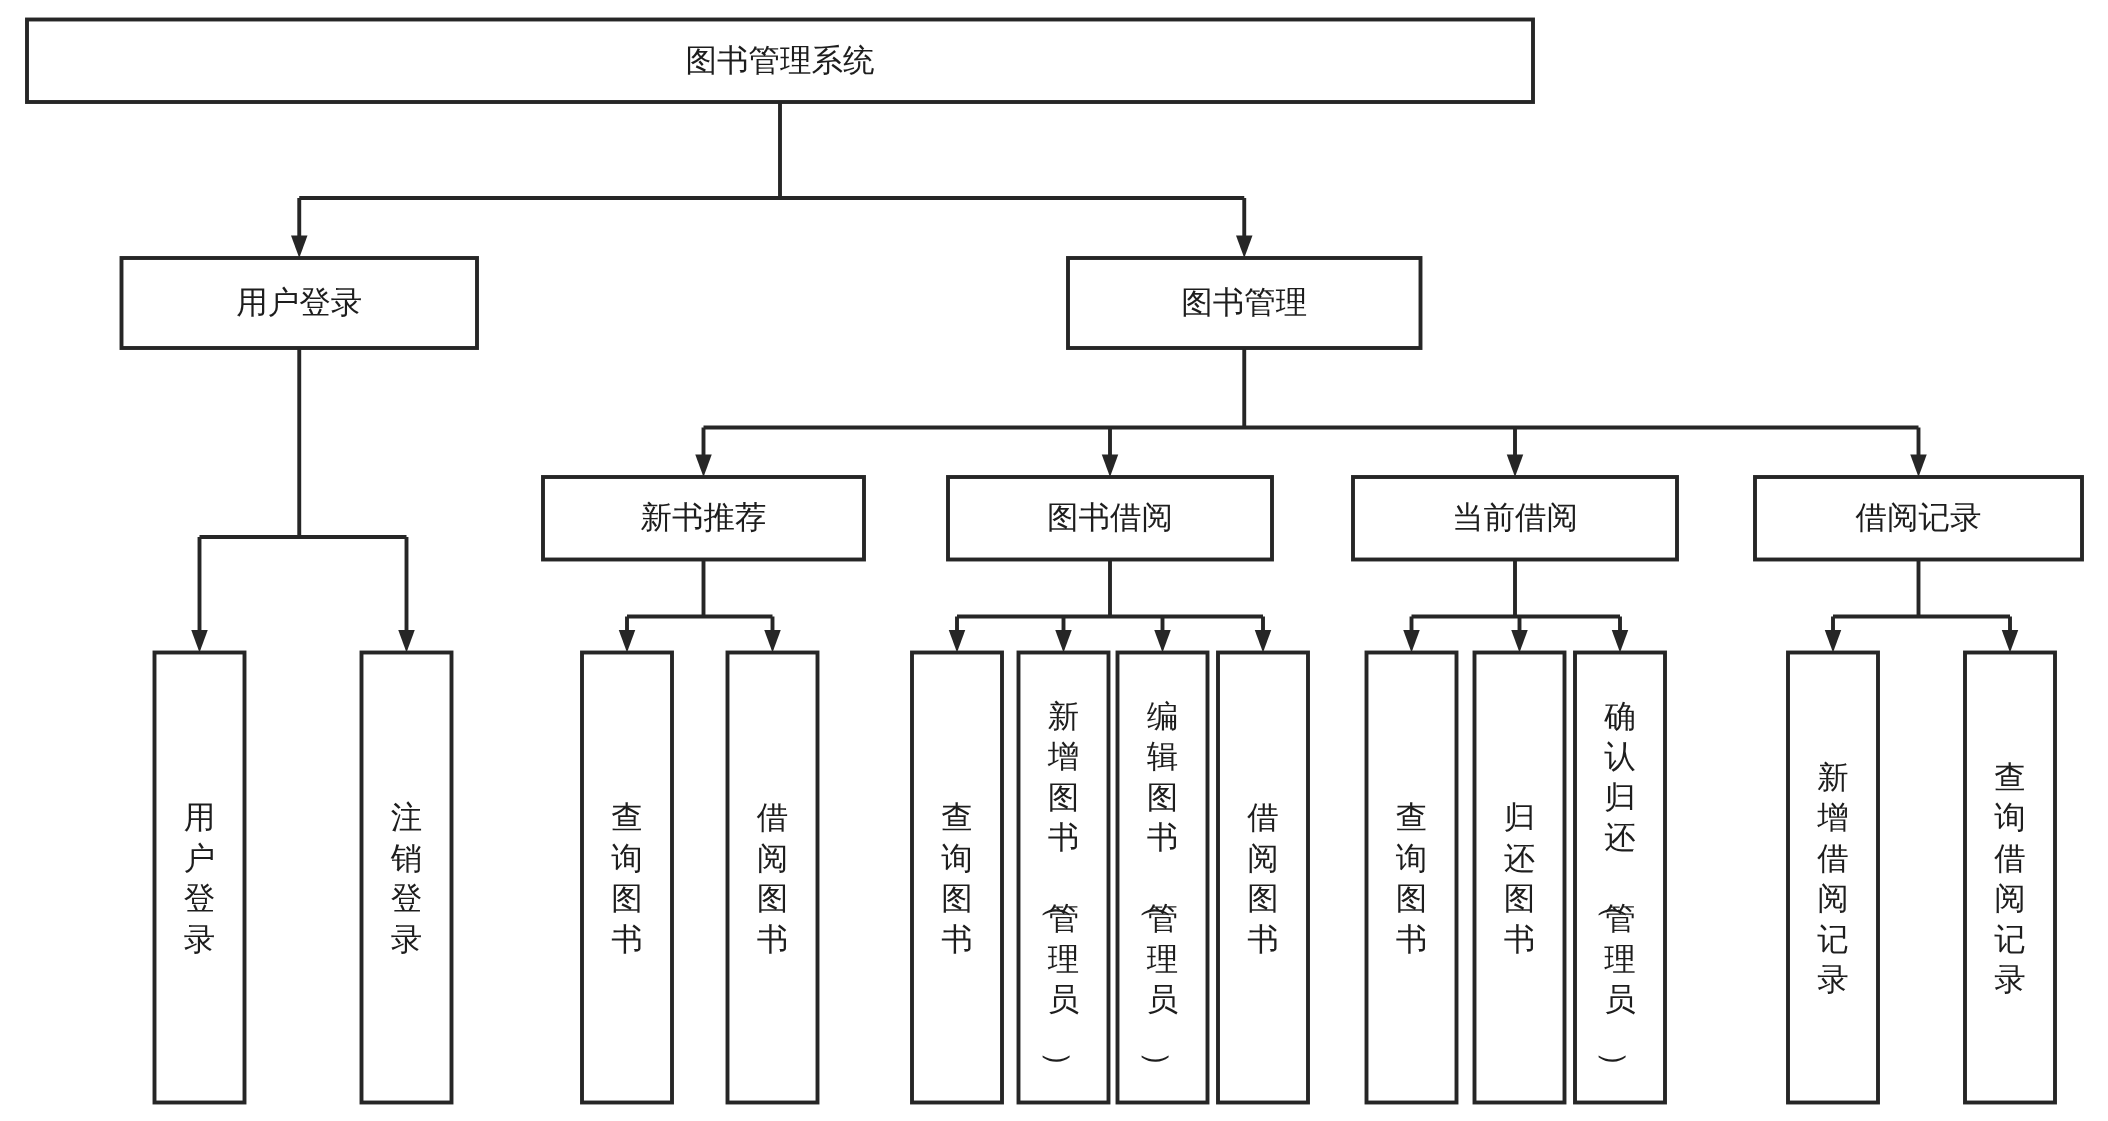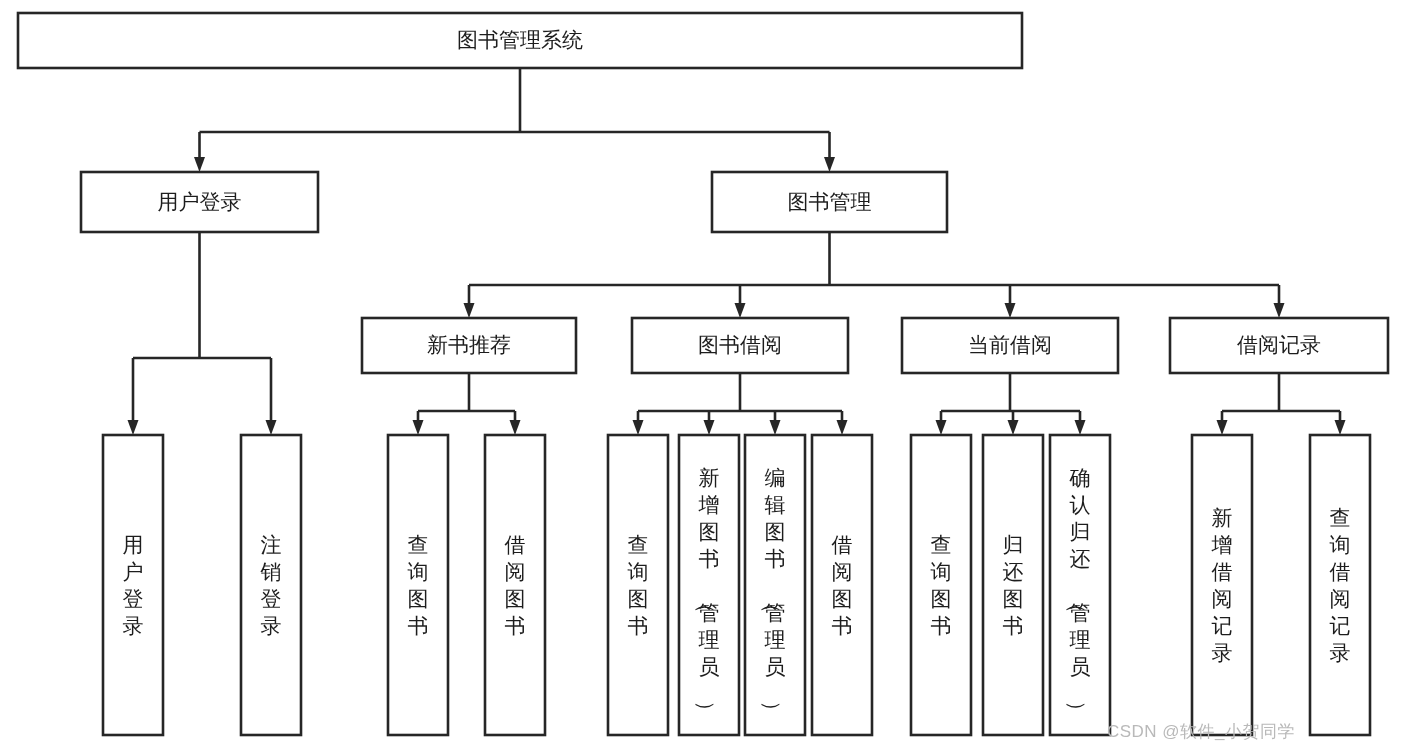--- a/index.html
+++ b/index.html
@@ -216,14 +216,13 @@
         <g>
           <rect class="node-box" x="1192" y="435" width="60" height="300"></rect>
           <text class="node-label-v" x="1222" y="525.06"><tspan x="1222" dy="0">新</tspan><tspan x="1222" dy="27">增</tspan><tspan x="1222" dy="27">借</tspan><tspan x="1222" dy="27">阅</tspan><tspan x="1222" dy="27">记</tspan><tspan x="1222" dy="27">录</tspan></text>
         </g>
         <g>
           <rect class="node-box" x="1310" y="435" width="60" height="300"></rect>
           <text class="node-label-v" x="1340" y="525.06"><tspan x="1340" dy="0">查</tspan><tspan x="1340" dy="27">询</tspan><tspan x="1340" dy="27">借</tspan><tspan x="1340" dy="27">阅</tspan><tspan x="1340" dy="27">记</tspan><tspan x="1340" dy="27">录</tspan></text>
         </g>
       </g>
     </svg>
-  <div class="watermark">CSDN @软件_小贺同学</div>
 </div>
 
 </body></html>

